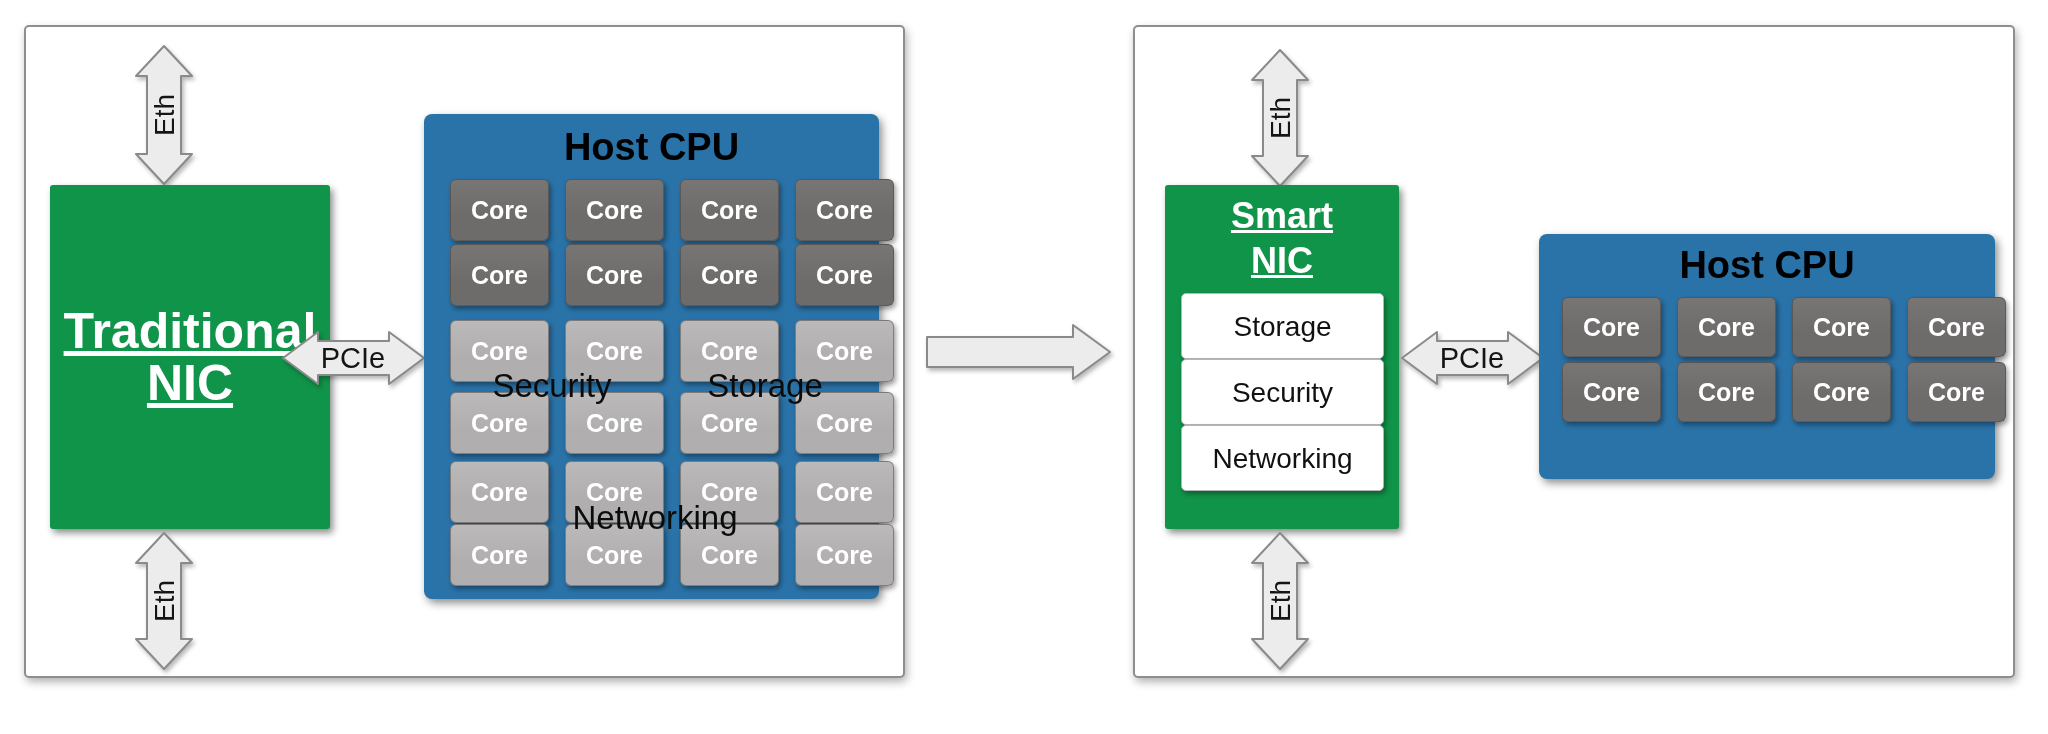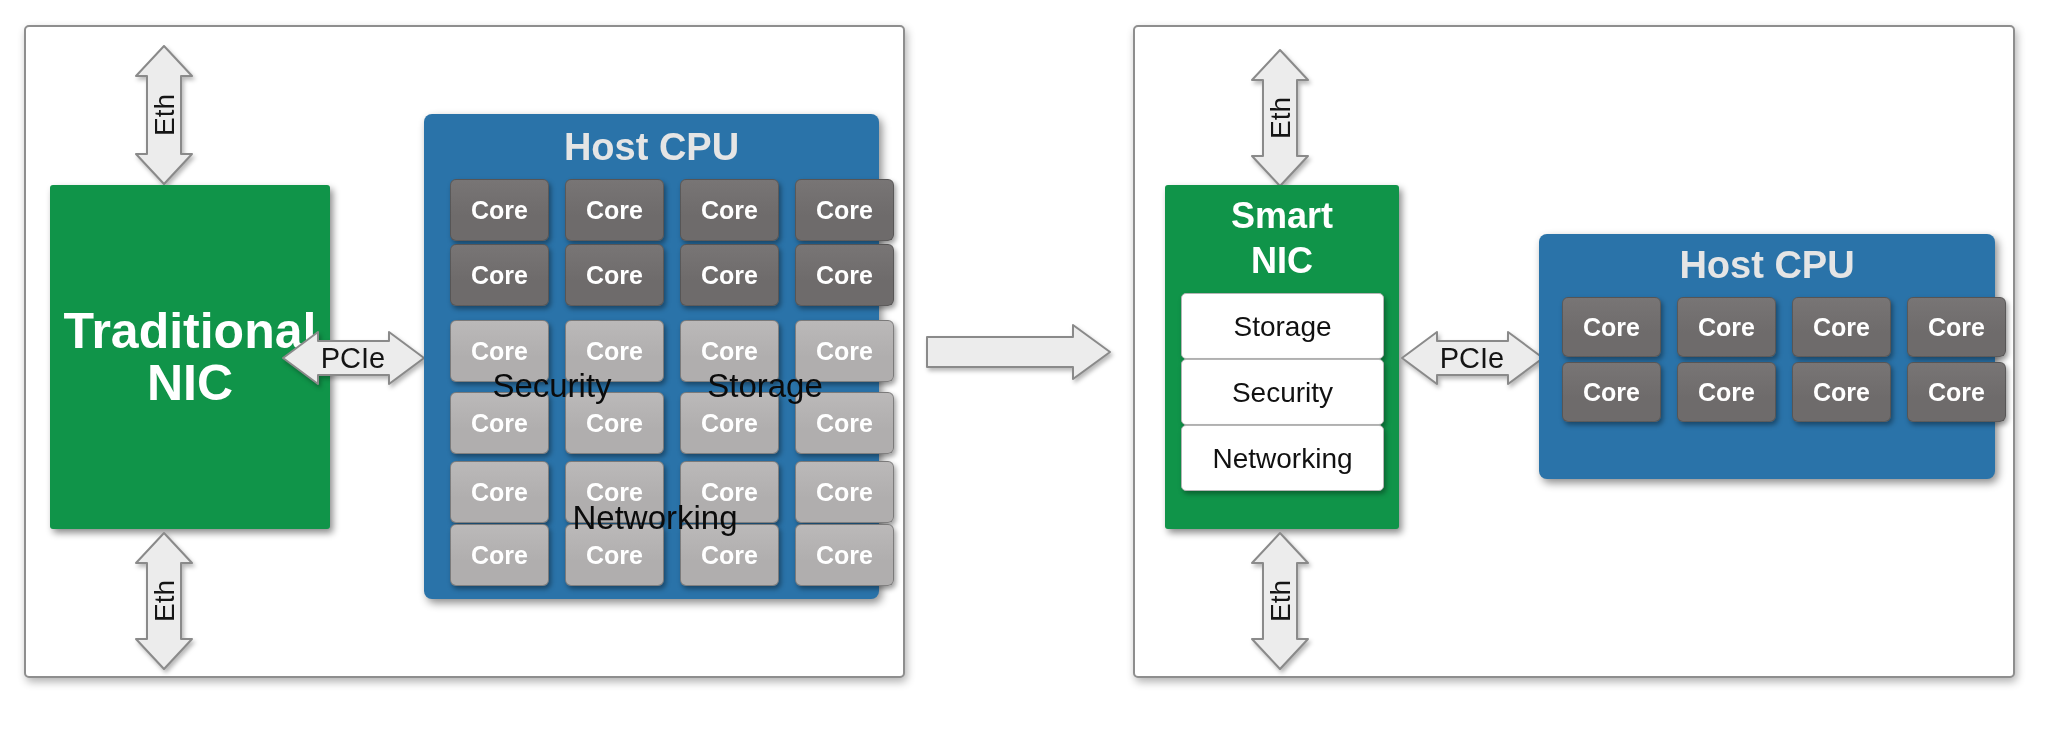--- a/index.html
+++ b/index.html
@@ -10,41 +10,41 @@
   .panel{
     position:absolute;background:#ffffff;border:2px solid #8e8e8e;border-radius:5px;
     box-shadow:2px 4px 9px rgba(0,0,0,.30);
   }
   #left-panel{left:24px;top:25px;width:877px;height:649px;}
   #right-panel{left:1133px;top:25px;width:878px;height:649px;}
 
   .nic-box{
     position:absolute;background:var(--green,#109449);border-radius:3px;
     box-shadow:3px 4px 7px rgba(0,0,0,.45);
-    color:#ffffff;font-weight:bold;text-align:center;
+    color:#ffffff;font-weight:bold;text-align:center;text-decoration:underline;
   }
   #trad-nic{left:24px;top:158px;width:280px;height:344px;display:flex;flex-direction:column;justify-content:center;
     font-size:50px;line-height:52px;}
   #smart-nic{left:30px;top:158px;width:234px;height:344px;font-size:36px;line-height:45px;padding-top:8px;box-sizing:border-box;}
 
   .nic-module{
     position:absolute;left:16px;width:201px;height:64px;background:#ffffff;border:1px solid #b5b5b5;
     border-radius:5px;box-shadow:2px 3px 5px rgba(0,0,0,.35);
     color:#111;font-weight:normal;font-size:28px;display:flex;align-items:center;justify-content:center;
   }
   #module-0{top:108px;} #module-1{top:174px;} #module-2{top:240px;}
 
   .cpu-box{
     position:absolute;background:var(--blue,#2a73a9);border-radius:8px;
     box-shadow:3px 4px 8px rgba(0,0,0,.45);
   }
   #left-cpu{left:398px;top:87px;width:455px;height:485px;}
   #right-cpu{left:404px;top:207px;width:456px;height:245px;}
   .cpu-title{
-    color:#e5e5e5;font-weight:bold;font-size:38px;text-align:center;padding-top:12px;
+    color:#000000;font-weight:bold;font-size:38px;text-align:center;padding-top:12px;
   }
   #right-cpu .cpu-title{padding-top:10px;}
 
   .core-row{position:absolute;left:26px;display:flex;gap:16px;}
   #right-cpu .core-row{left:23px;}
   .core{
     width:97px;height:60px;border-radius:6px;display:flex;align-items:center;justify-content:center;
     color:#ffffff;font-size:25px;font-weight:600;
     border:1px solid rgba(60,60,60,.45);
     box-shadow:2px 3px 5px rgba(0,0,0,.38);

